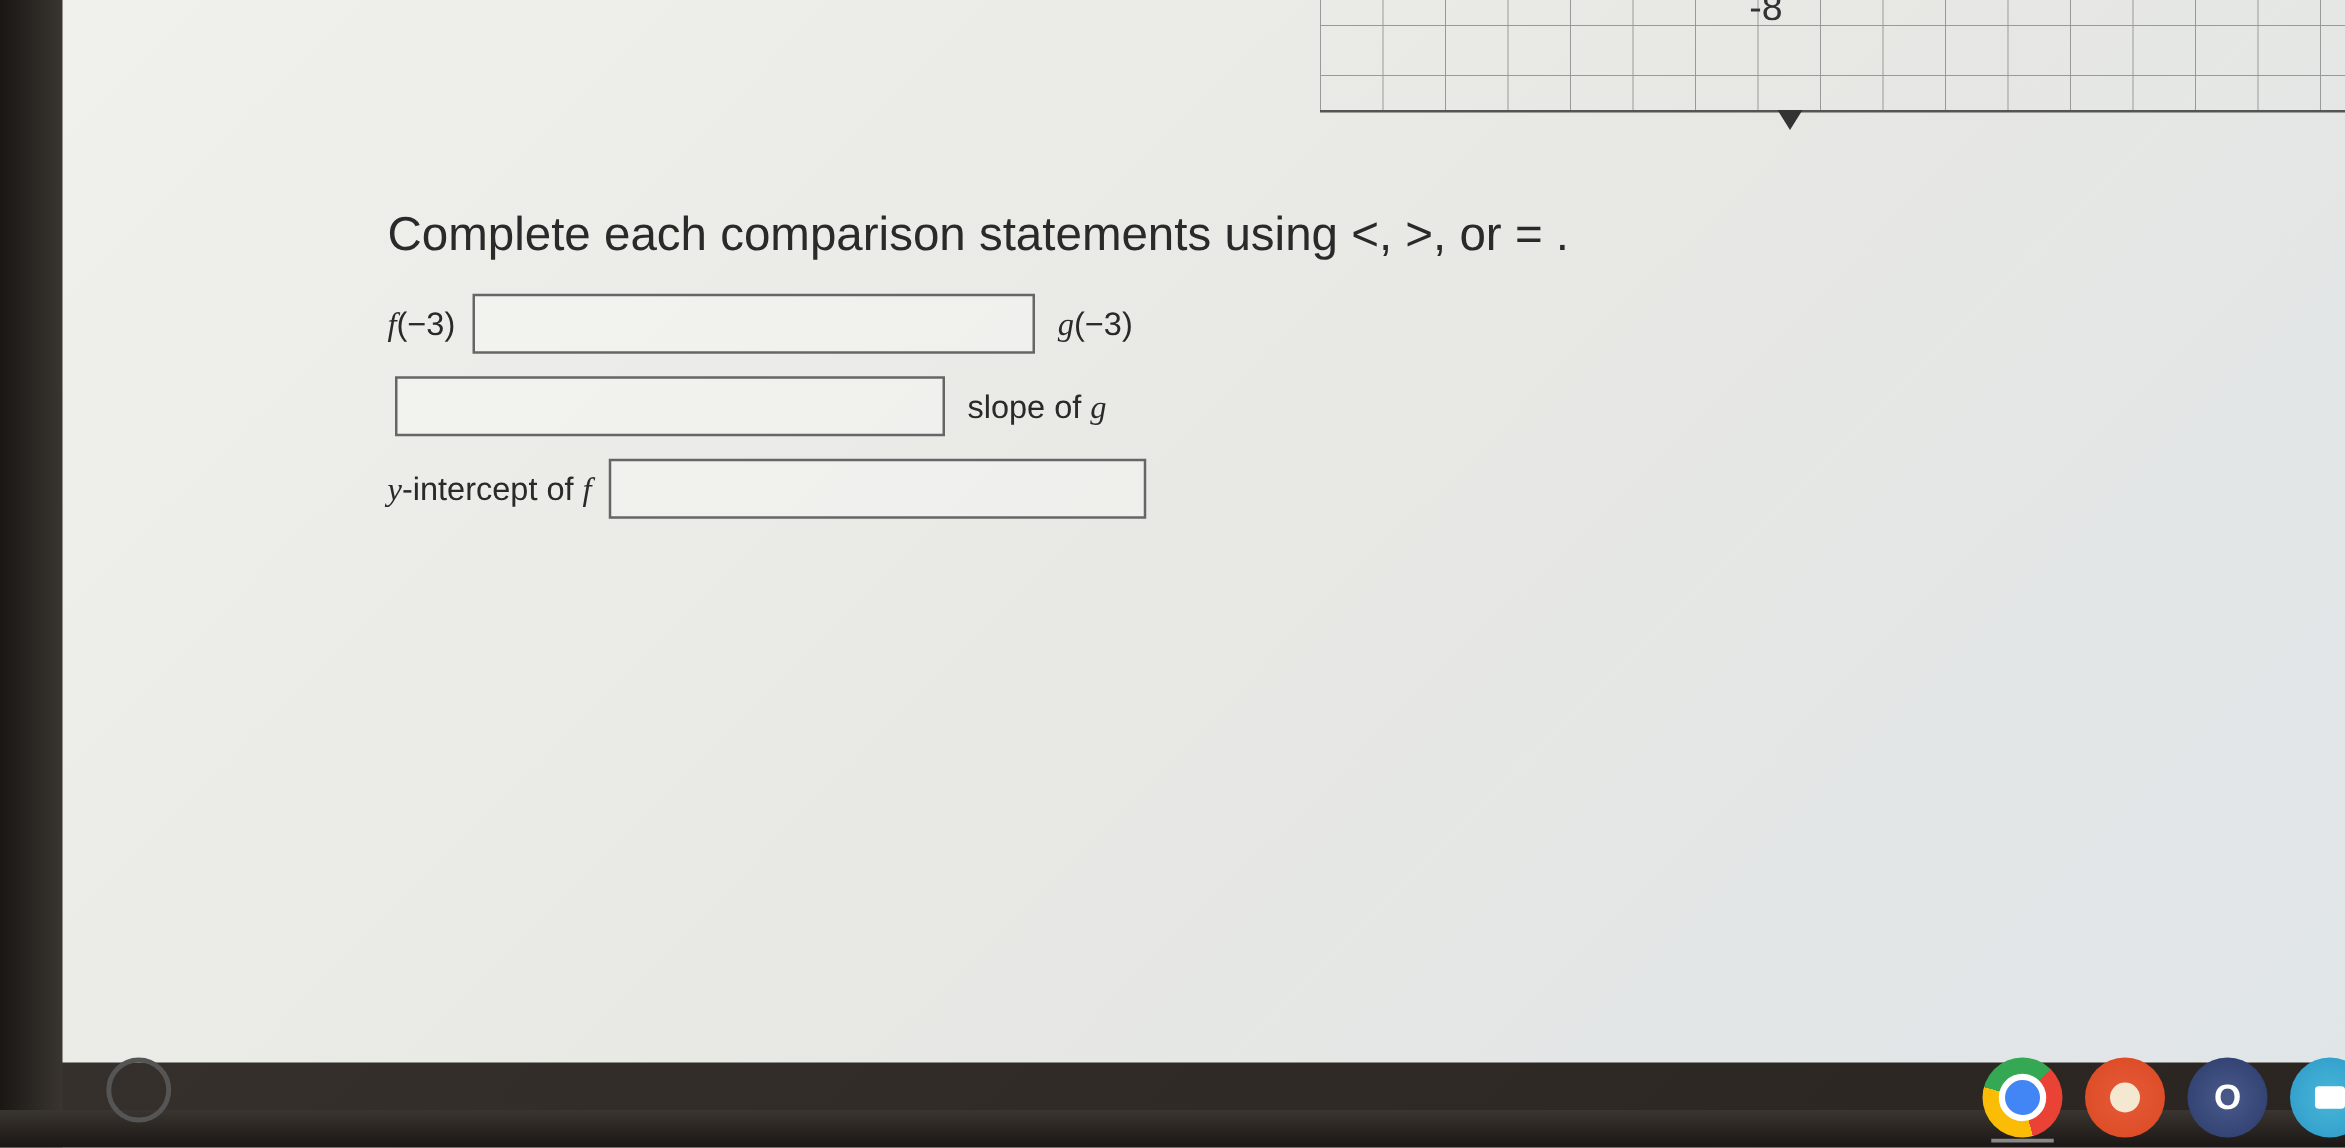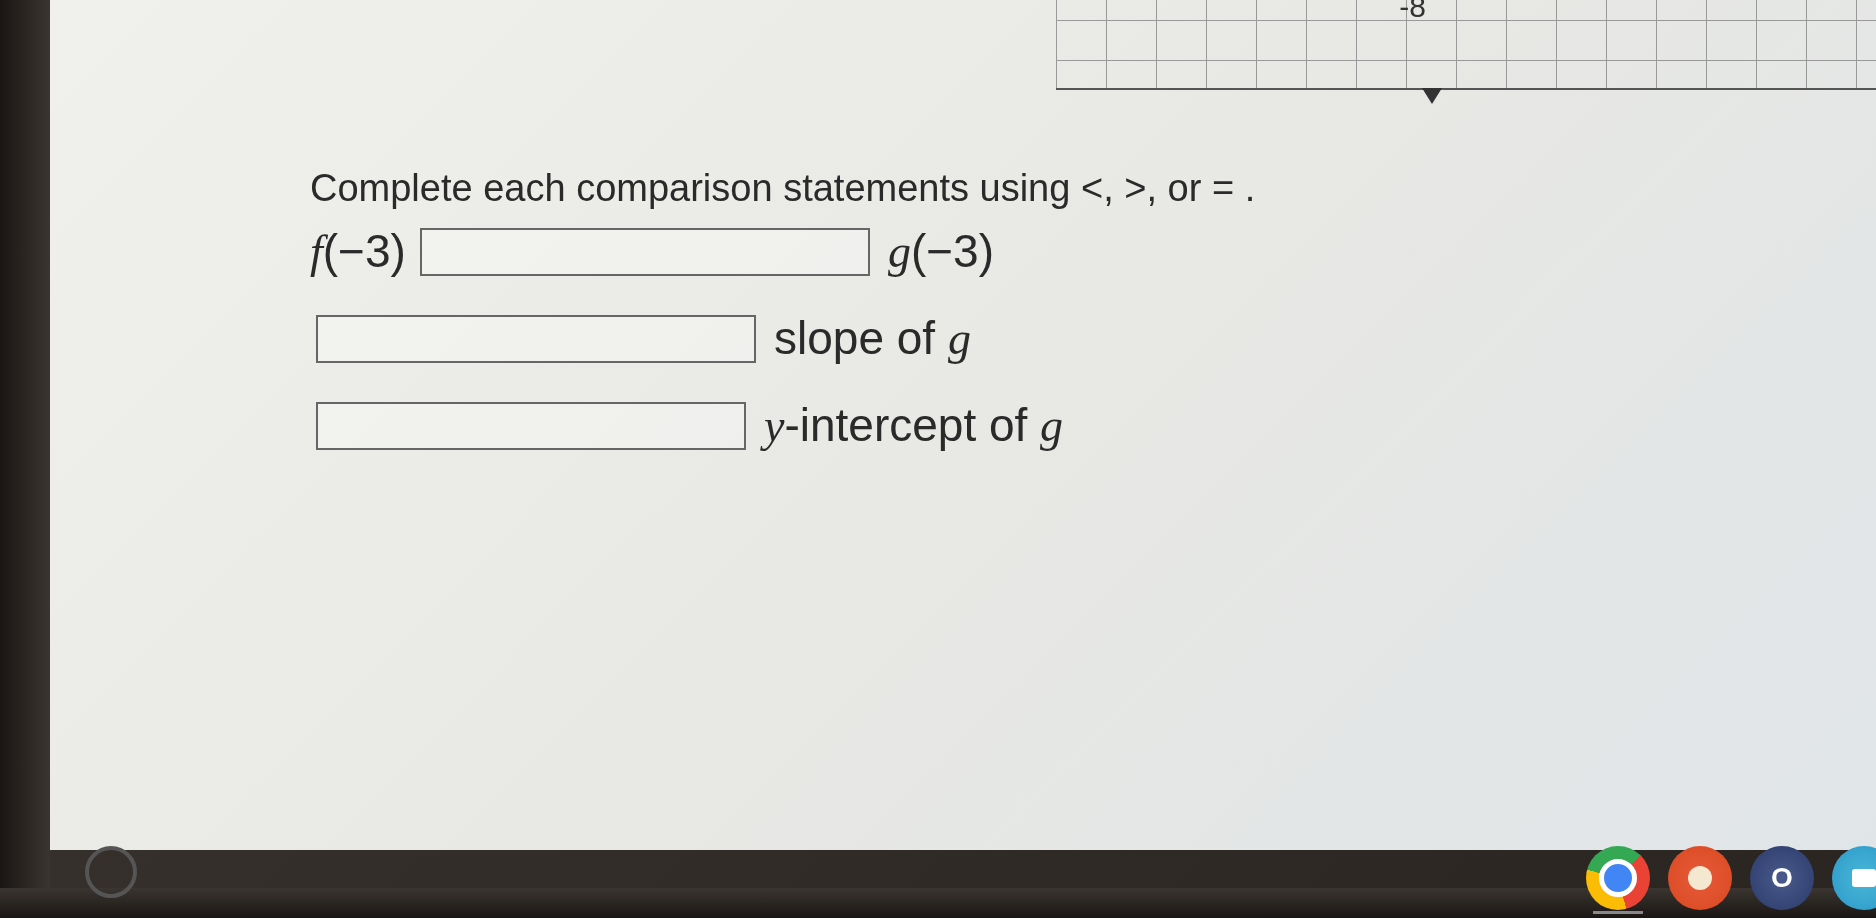--- a/index.html
+++ b/index.html
@@ -81,34 +81,35 @@
       position: absolute;
       top: 160px;
       left: 260px;
       right: 60px;
       font-size: 38px;
       color: #2a2a2a;
       line-height: 1.5;
     }
 
     .instruction-line {
+      margin-bottom: 18px;
       font-size: 38px;
       color: #2a2a2a;
     }
 
     .math-italic {
       font-family: 'Times New Roman', serif;
       font-style: italic;
     }
 
     .comparison-row {
       display: flex;
       align-items: center;
       margin-bottom: 18px;
-      font-size: 46px;
+      font-size: 26px;
     }
 
     .row-label {
       margin-right: 8px;
       white-space: nowrap;
     }
 
     .input-box {
       border: 2px solid #666;
       background: rgba(255,255,255,0.3);
@@ -246,24 +247,24 @@
     </div>
 
     <div class="comparison-row">
       <span class="input-box input-box-2"></span>
       <span class="row-suffix">
         <span>slope of </span><span class="math-italic">g</span>
       </span>
     </div>
 
     <div class="comparison-row">
+      <span class="row-label">
+        <span class="math-italic">y</span><span>-intercept of </span><span class="math-italic">f</span>
+      </span>
       <span class="input-box input-box-3"></span>
-      <span class="row-suffix">
-        <span class="math-italic">y</span><span>-intercept of </span><span class="math-italic">g</span>
-      </span>
     </div>
 
   </div>
 </div>
 
 <div class="taskbar-dark"></div>
 
 <div class="start-circle"></div>
 
 <div class="taskbar-icons">

